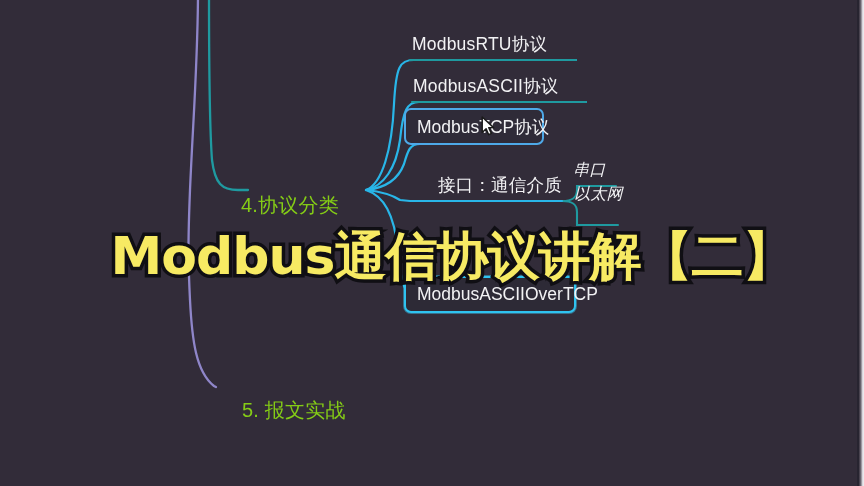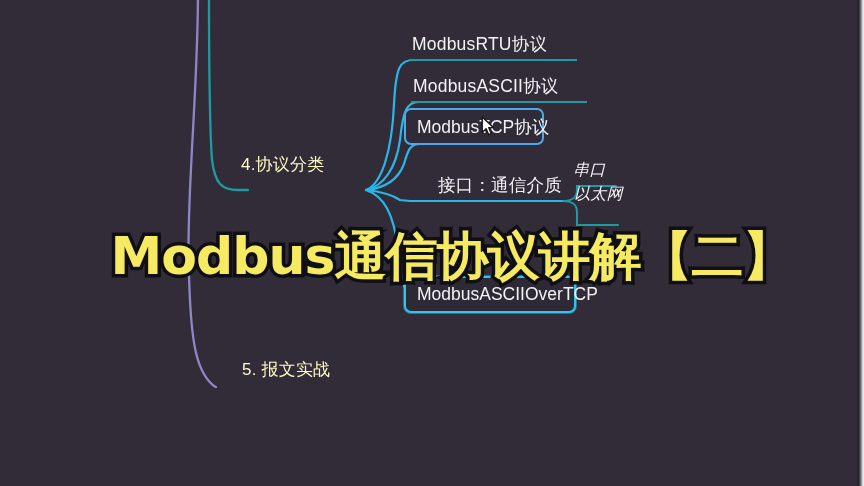--- a/index.html
+++ b/index.html
@@ -46,22 +46,23 @@
   }
 
   
   .node {
     position: absolute;
     color: #f2f2f4;
     white-space: nowrap;
     letter-spacing: 0.2px;
   }
   .node-main {
-    font-size: 17px;
-    color: #fef9c3;
+    font-size: 20px;
+    color: #84cc16;
+    margin-top: 39px;
   }
   .node-leaf {
     font-size: 17.5px;
   }
   .node-sub {
     font-size: 16px;
     font-style: italic;
   }
 
   

